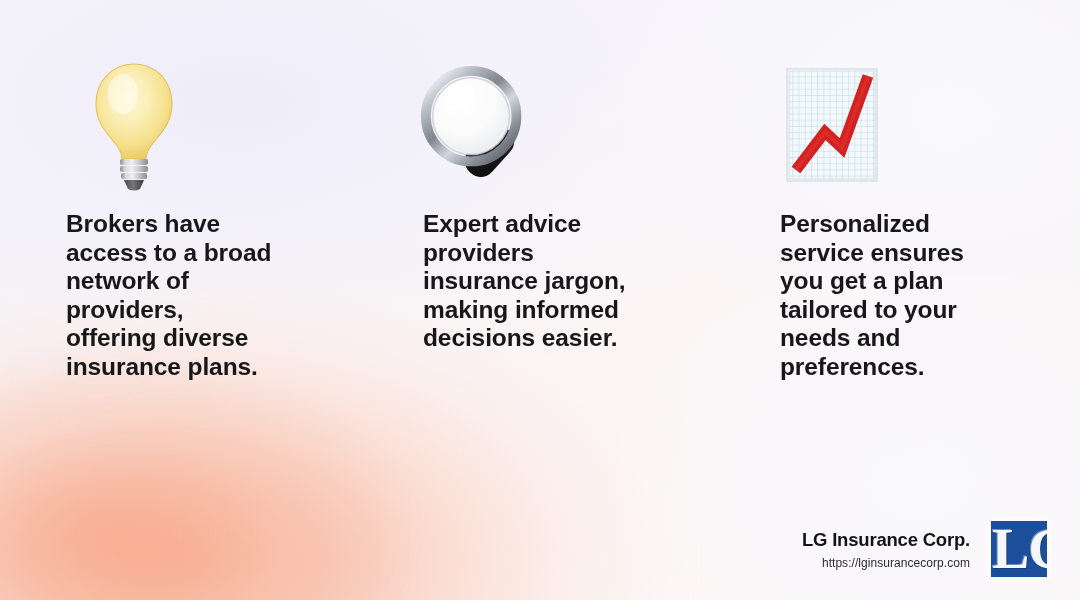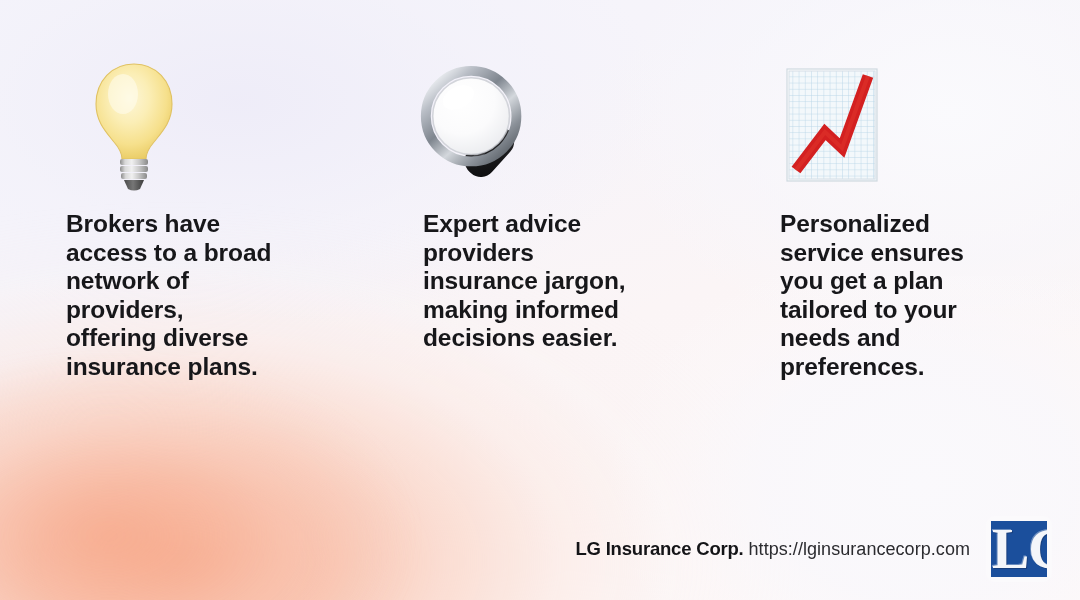--- a/index.html
+++ b/index.html
@@ -177,36 +177,36 @@
     position: absolute;
     right: 28px;
     bottom: 18px;
     display: flex;
     align-items: center;
     gap: 16px;
   }
 
   .brand-text {
     display: flex;
-    flex-direction: row;
-    align-items: center;
+    flex-direction: column;
+    align-items: flex-end;
     gap: 5px;
   }
 
   .brand-name {
     font-size: 18.5px;
     font-weight: 700;
     letter-spacing: -0.2px;
     color: #141417;
     white-space: nowrap;
     -webkit-font-smoothing: antialiased;
   }
 
   .brand-url {
-    font-size: 18px;
+    font-size: 12px;
     font-weight: 400;
     letter-spacing: 0.05px;
     color: #2b2b2f;
     white-space: nowrap;
     -webkit-font-smoothing: antialiased;
   }
 
   .brand-logo {
     position: relative;
     width: 66px;

